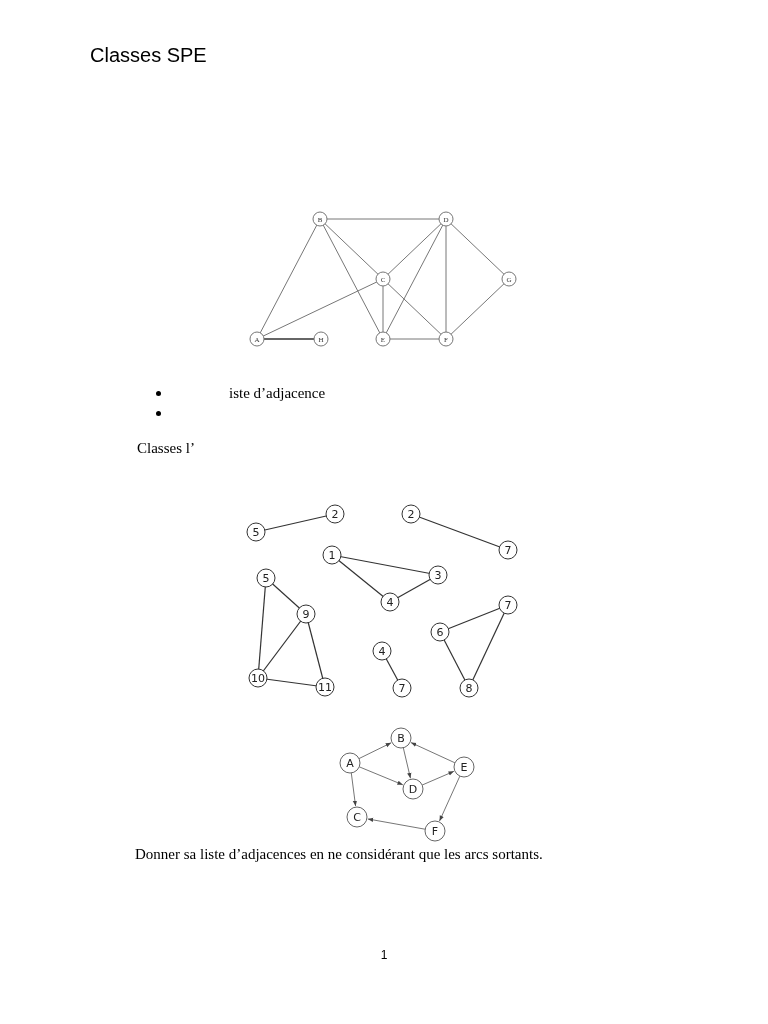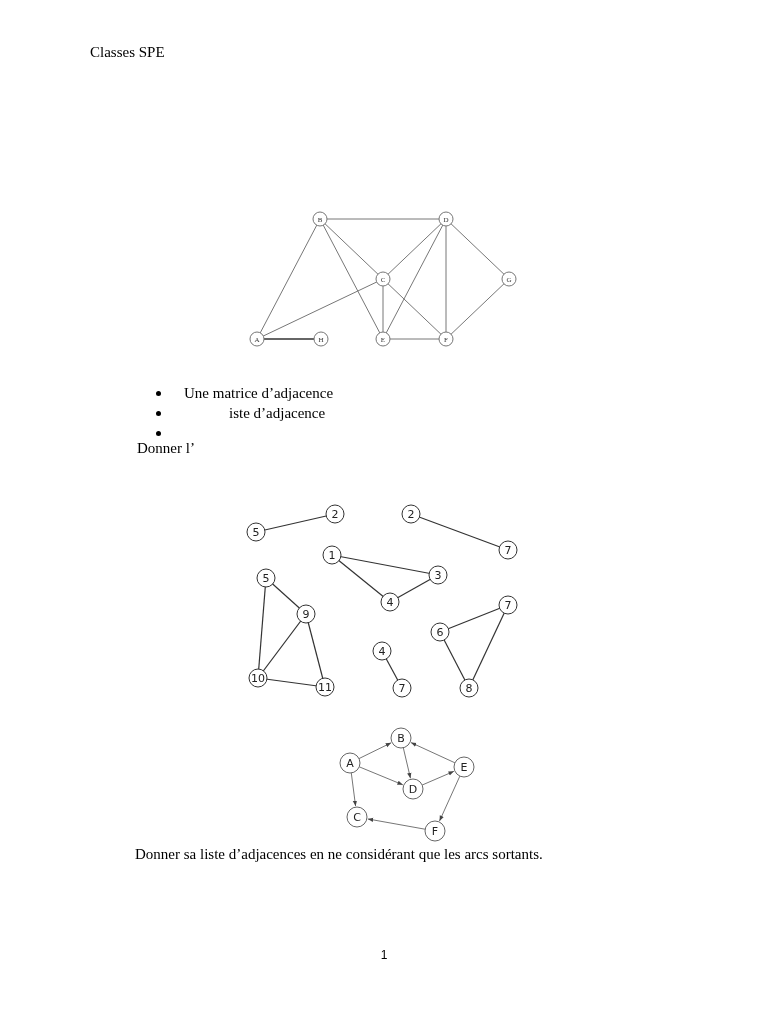--- a/index.html
+++ b/index.html
@@ -1,17 +1,17 @@
 <!DOCTYPE html>
 <html><head>
 <meta charset="utf-8">
 <style>
   html, body { margin: 0; padding: 0; background: #ffffff; }
   body { width: 768px; height: 1024px; position: relative; overflow: hidden; color: #000; }
-  .header { position: absolute; left: 90px; top: 44px; font-family: Liberation Serif, serif; font-size: 15px; }
+  .header { position: absolute; left: 90px; top: 44px; font-family: Liberation Sans, sans-serif; font-size: 20px; }
   .serif { font-family: "Liberation Serif", serif; font-size: 15px; }
   .bullets { position: absolute; left: 150px; top: 384px; margin: 0; padding: 0; list-style: none; }
   .bullets li { position: relative; height: 20px; line-height: 18px; padding-left: 34px; }
   .bullets li::before { content: ""; position: absolute; left: 6px; top: 7px; width: 5px; height: 5px; border-radius: 50%; background: #000; }
   .indent { padding-left: 45px; }
   .donner1 { position: absolute; left: 137px; top: 440px; }
   .question { position: absolute; left: 135px; top: 846px; }
   .pagenum { position: absolute; left: 0; width: 768px; top: 948px; text-align: center; font-family: "Liberation Sans", sans-serif; font-size: 12px; }
   svg { position: absolute; overflow: visible; }
   .g1 line { stroke: #777; stroke-width: 1; }
@@ -72,26 +72,25 @@
       <circle cx="153" cy="139" r="7"></circle>
       <text x="153" y="139.5">E</text>
     </g>
     <g>
       <circle cx="216" cy="139" r="7"></circle>
       <text x="216" y="139.5">F</text>
     </g>
   </svg>
 
 <ul class="bullets serif">
-  <li>Une matrice d’adjacence</li>
   <li><span class="indent">iste d’adjacence</span></li>
   <li></li>
 </ul>
 
-<div class="donner1 serif">Donner l’</div>
+<div class="donner1 serif">Classes l’</div>
 
 <svg class="g2" style="left:0; top:0;" width="768" height="1024" id="g2">
     <g>
       <line x1="256" y1="532" x2="335" y2="514"></line>
       <g>
         <circle cx="256" cy="532" r="9"></circle>
         <text x="256" y="532.5">5</text>
       </g>
       <g>
         <circle cx="335" cy="514" r="9"></circle>

